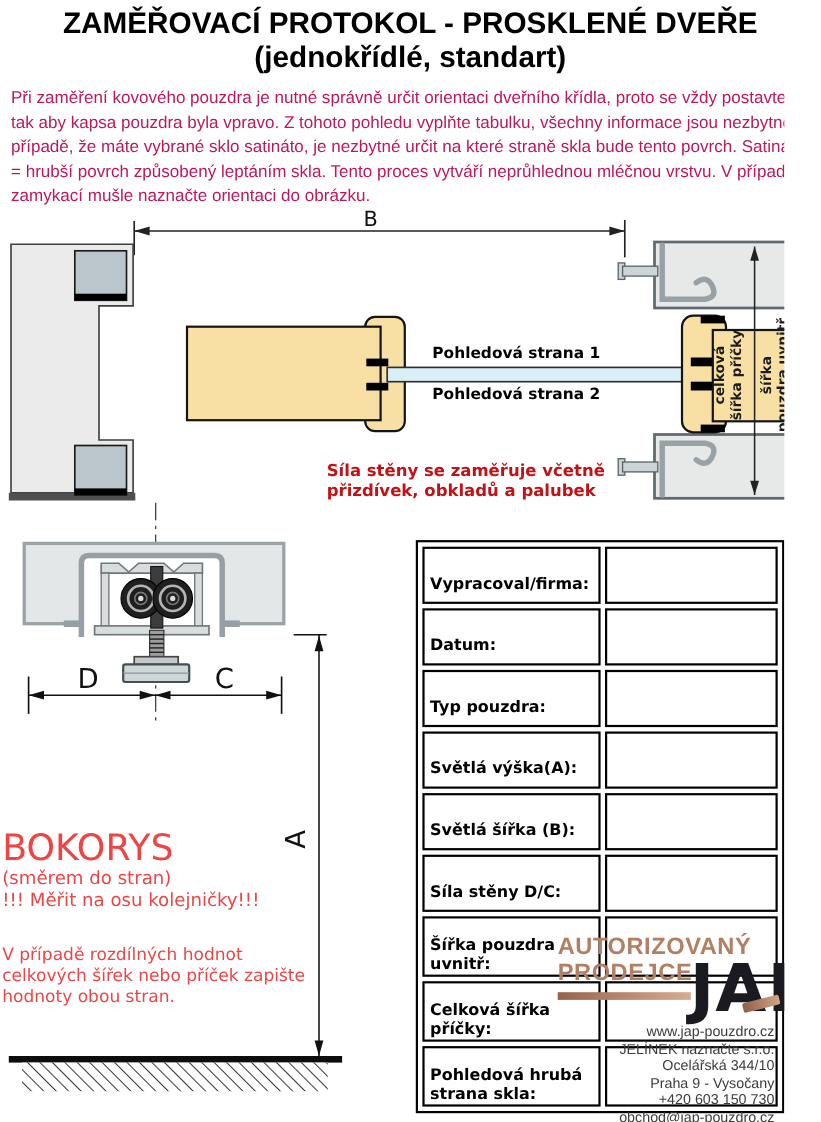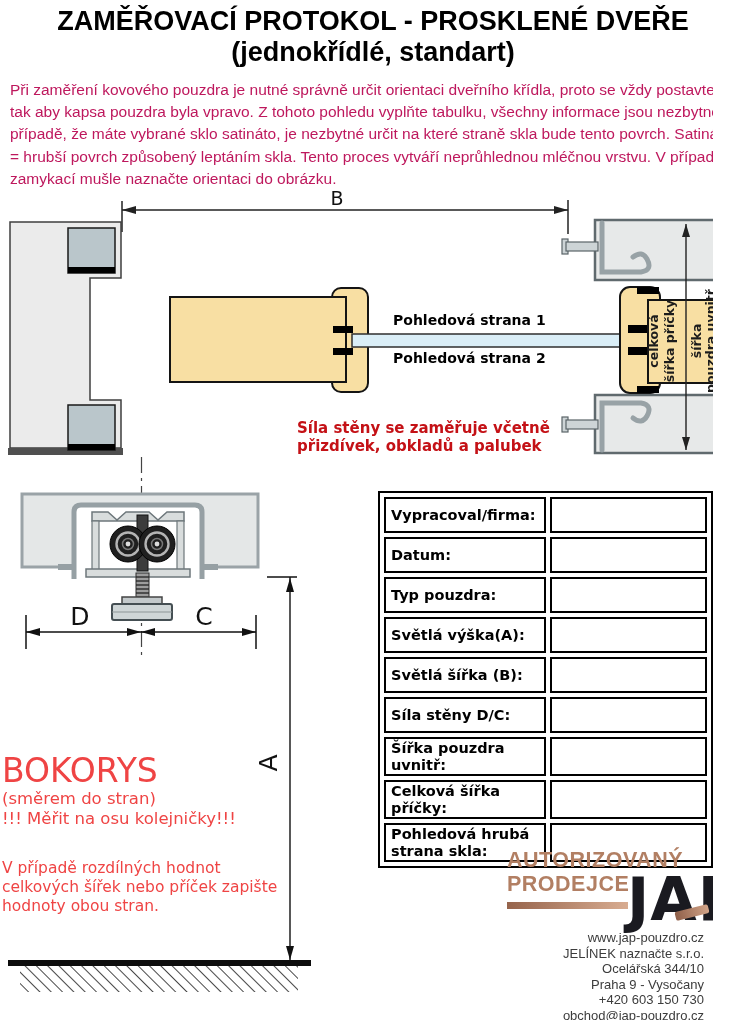--- a/index.html
+++ b/index.html
@@ -28,21 +28,21 @@
   .bokorys-note  { margin-top:30px; font-size:15.5px; line-height:19px; }
 
   table.protocol {
     position:absolute; left:378px; top:491px;
     border:2px solid #000; border-collapse:separate; border-spacing:4px;
     background:#fff;
   }
   table.protocol td { border:2px solid #000; height:30px; vertical-align:middle; }
   td.lbl {
     width:152px; font-family:"DejaVu Sans", sans-serif; font-weight:bold;
-    font-size:14.5px; line-height:16.5px; padding:1px 2px 1px 5px;
+    font-size:14.5px; line-height:16.5px; padding:17px 2px 1px 5px;
   }
   td.val { width:188px; background:#fff; }
 
   .brand { position:absolute; left:507px; top:848px; width:249px; height:170px; }
   .auth-line {
     font-weight:bold; font-size:21.5px; line-height:24px; letter-spacing:0.5px;
     color:#b27f63; font-family:"Liberation Sans", sans-serif;
   }
   .auth-bar {
     width:121px; height:7px; margin-top:6px;

